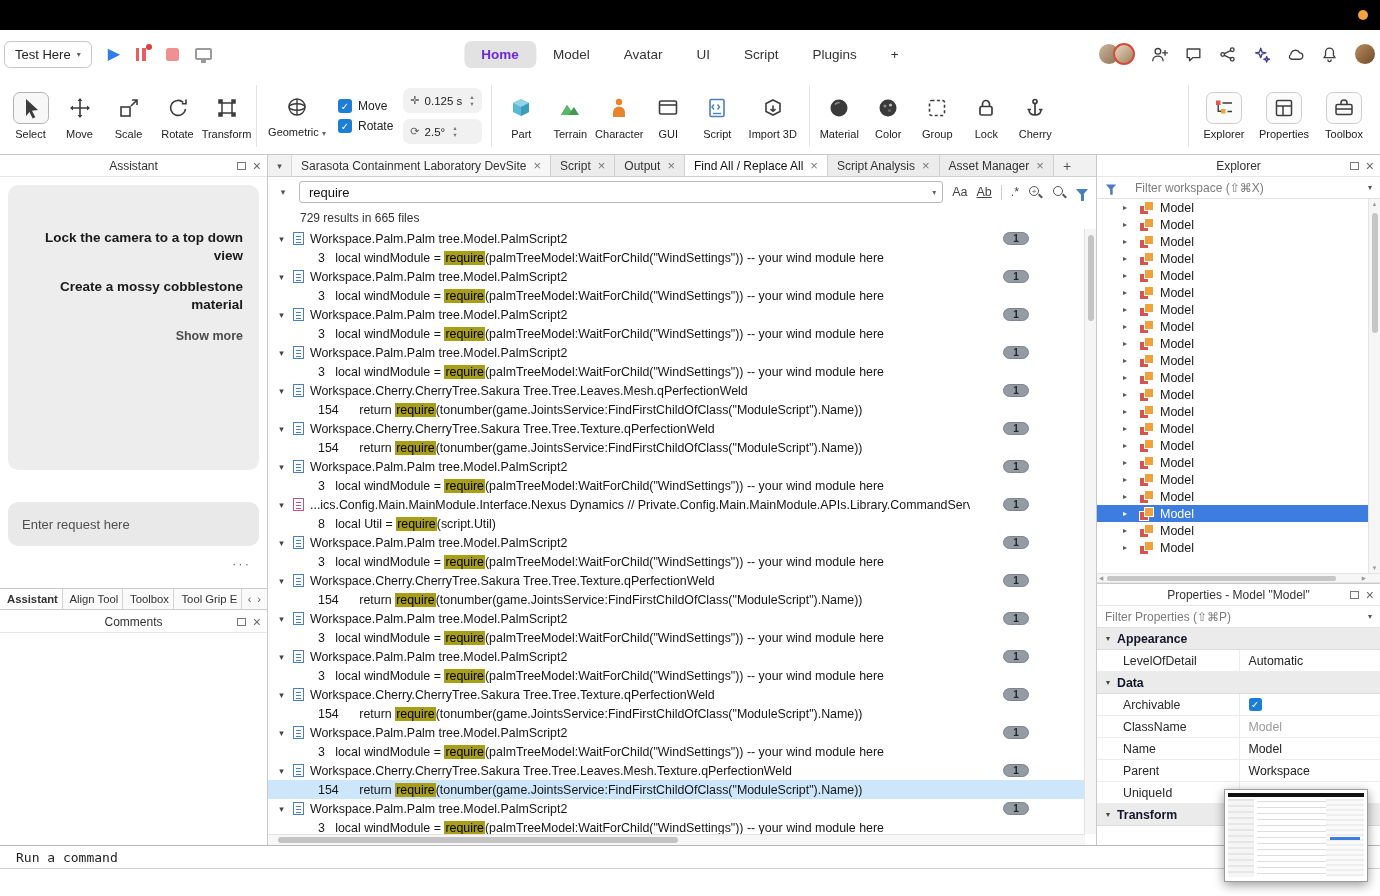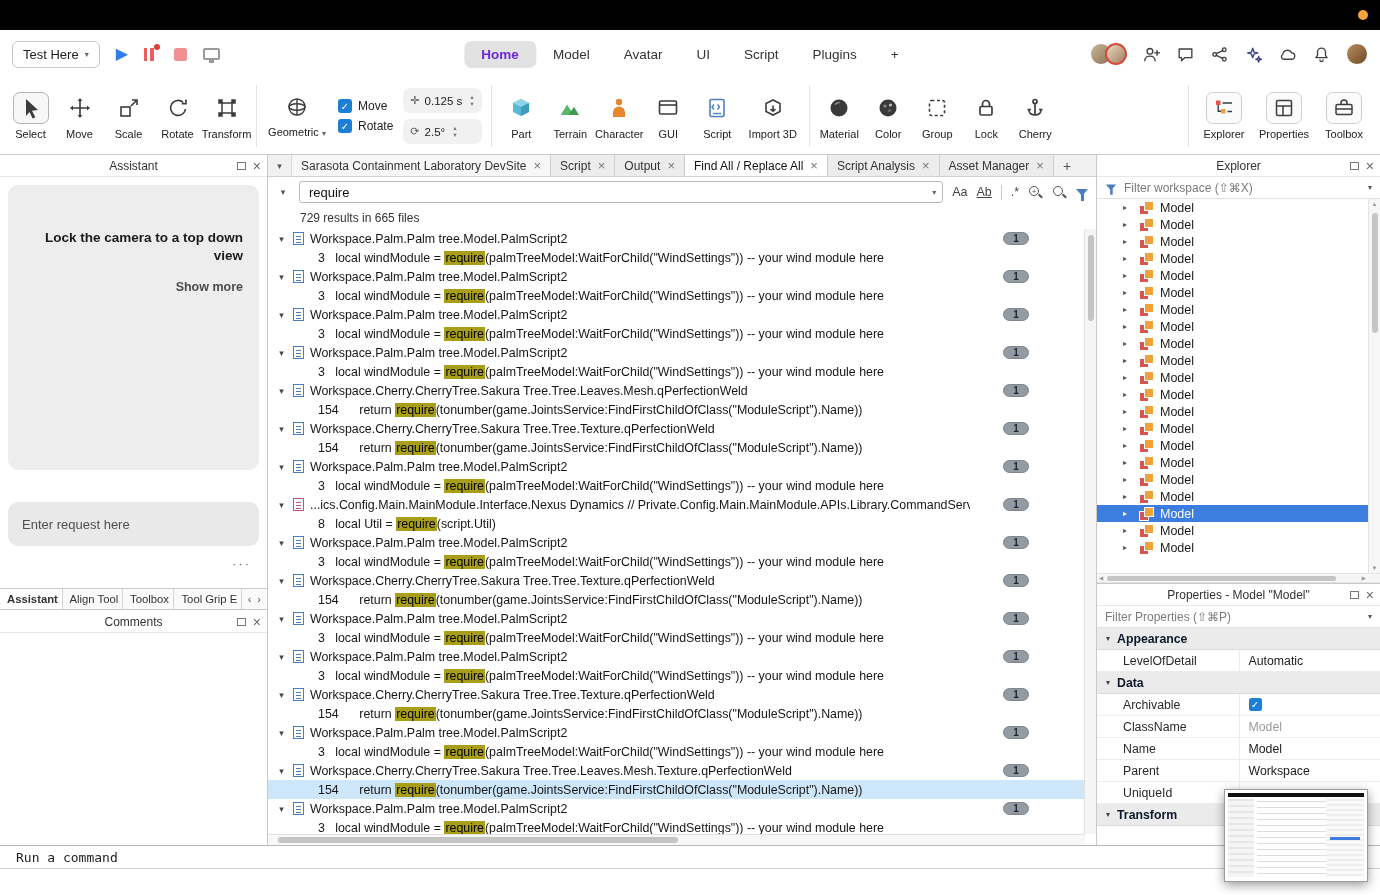--- a/index.html
+++ b/index.html
@@ -5,21 +5,21 @@
 *{margin:0;padding:0;box-sizing:border-box}
 html,body{background:#fff}
 #app{position:relative;width:1380px;height:896px;background:#fff;overflow:hidden;
   font-family:"Liberation Sans",sans-serif;font-size:13px;color:#222}
 
 
 .titlebar{position:absolute;left:0;top:0;width:100%;height:30px;background:#000}
 .notif-dot{position:absolute;right:12px;top:10px;width:10px;height:10px;border-radius:50%;background:#f2a33c}
 
 
-.menubar{position:absolute;top:30px;left:0;width:100%;height:48px;display:flex;align-items:center;padding:0 12px;background:#fff}
+.menubar{position:absolute;top:30px;left:0;width:100%;height:48px;display:flex;align-items:center;padding:0 4px;background:#fff}
 .mb-left{display:flex;align-items:center;gap:16px}
 .place-btn{display:flex;align-items:center;gap:6px;height:27px;padding:0 10px;border:1px solid #c6c6c6;border-radius:6px;background:#fff;color:#222;font-size:13px}
 .place-btn .cv{font-size:8px;color:#666}
 .play-icon{color:#2f7ded;font-size:16px;line-height:1}
 .pause-icon{position:relative;display:inline-flex;gap:3px;padding-right:4px}
 .pause-icon i{width:3.5px;height:13px;background:#e66060;display:block}
 .pause-dot{position:absolute;right:-2px;top:-4px;width:6px;height:6px;border-radius:50%;background:#e23c3c}
 .stop-icon{width:13px;height:13px;background:#f09090;border-radius:2.5px}
 .device-icon{width:17px;height:12px;border:2px solid #9a9a9a;border-radius:2px;position:relative}
 .device-icon::after{content:"";position:absolute;left:4px;bottom:-5px;width:5px;height:3px;background:#9a9a9a}
@@ -127,21 +127,21 @@
 .rbadge{position:absolute;right:56px;top:3px;width:26px;height:13px;border-radius:7px;background:#949ba2;border:1px solid #7d848b;color:#1a2630;font-size:10px;font-weight:bold;display:flex;align-items:center;justify-content:center}
 .rcode{height:19px;display:flex;align-items:center;padding-left:50px;font-size:12.4px;color:#161616;white-space:pre}
 .rcode.sel{background:#cde6f9}
 .rmatch{background:#a89e18;color:#000;padding:0 1px}
 .vscroll{position:absolute;right:0;top:74px;width:12px;height:605px;background:#f5f5f5;border-left:1px solid #e2e2e2}
 .vthumb{position:absolute;left:2.5px;top:6px;width:6px;height:86px;border-radius:3px;background:#c4c4c4}
 .hscroll{position:absolute;left:0;bottom:0;width:817px;height:11px;background:#f7f7f7;border-top:1px solid #e2e2e2}
 .hthumb{position:absolute;left:10px;top:2px;width:400px;height:6px;border-radius:3px;background:#c4c4c4}
 
 
-.xfilter{height:22px;display:flex;align-items:center;gap:7px;padding:0 8px;border-bottom:1px solid #e2e2e2;color:#7b7b7b;font-size:12px}
+.xfilter{height:22px;display:flex;align-items:center;gap:18px;padding:0 8px;border-bottom:1px solid #e2e2e2;color:#7b7b7b;font-size:12px}
 .xfilter .cv{margin-left:auto;font-size:8px;color:#555}
 .xtree{position:relative;height:374px;overflow:hidden}
 .xrows{position:absolute;left:0;top:0;right:12px}
 .xrow{height:17px;display:flex;align-items:center;gap:8px;padding-left:26px}
 .xrow.selected{background:#3e7de0}
 .xrow.selected .xlabel,.xrow.selected .xcaret{color:#fff}
 .xcaret{font-size:8px;color:#555;width:8px}
 .xicon{width:13px;height:13px;position:relative;flex:none}
 .xicon::before{content:"";position:absolute;left:0;top:4px;width:8px;height:8px;background:#d9534f;border:1px solid #fff}
 .xicon::after{content:"";position:absolute;left:5px;top:0;width:8px;height:8px;background:#f0a13a;border:1px solid #fff}
@@ -497,20 +497,21 @@
         <span class="ptitle">Assistant</span>
         <span class="picons">
           <span class="float-ic"></span>
           <span class="close-ic">×</span>
         </span>
       </div>
       <div class="asst-body">
         <div class="asst-card">
           <div class="sugg-wrap" id="assistant-suggestions">
               <div class="suggestion">Lock the camera to a top down view</div>
+              <div class="suggestion">Create a mossy cobblestone material</div>
             </div>
           <div class="sugg-wrap" style="margin-top:16px">
             <span class="show-more">Show more</span>
           </div>
         </div>
         <input class="asst-input" placeholder="Enter request here" style="">
         <div class="asst-dots">···</div>
       </div>
       <div class="panel-tabs" id="panel-tabs">
           <div class="ptab active">Assistant</div>

